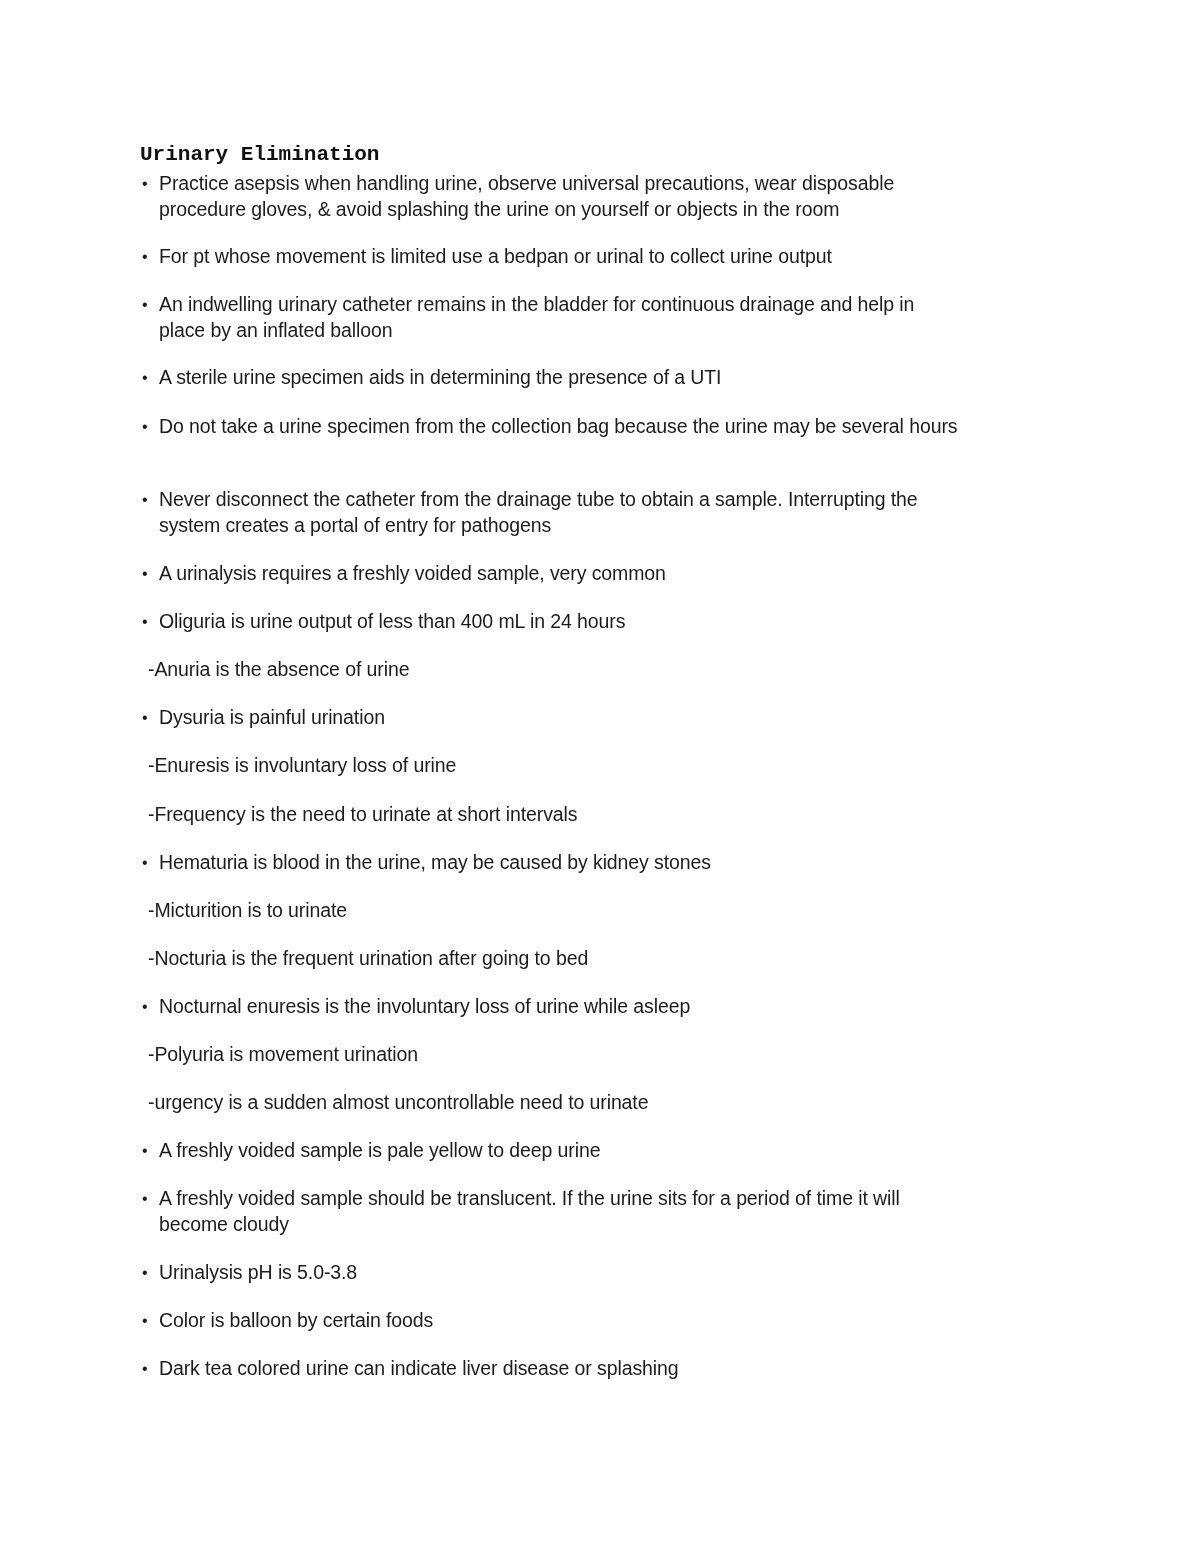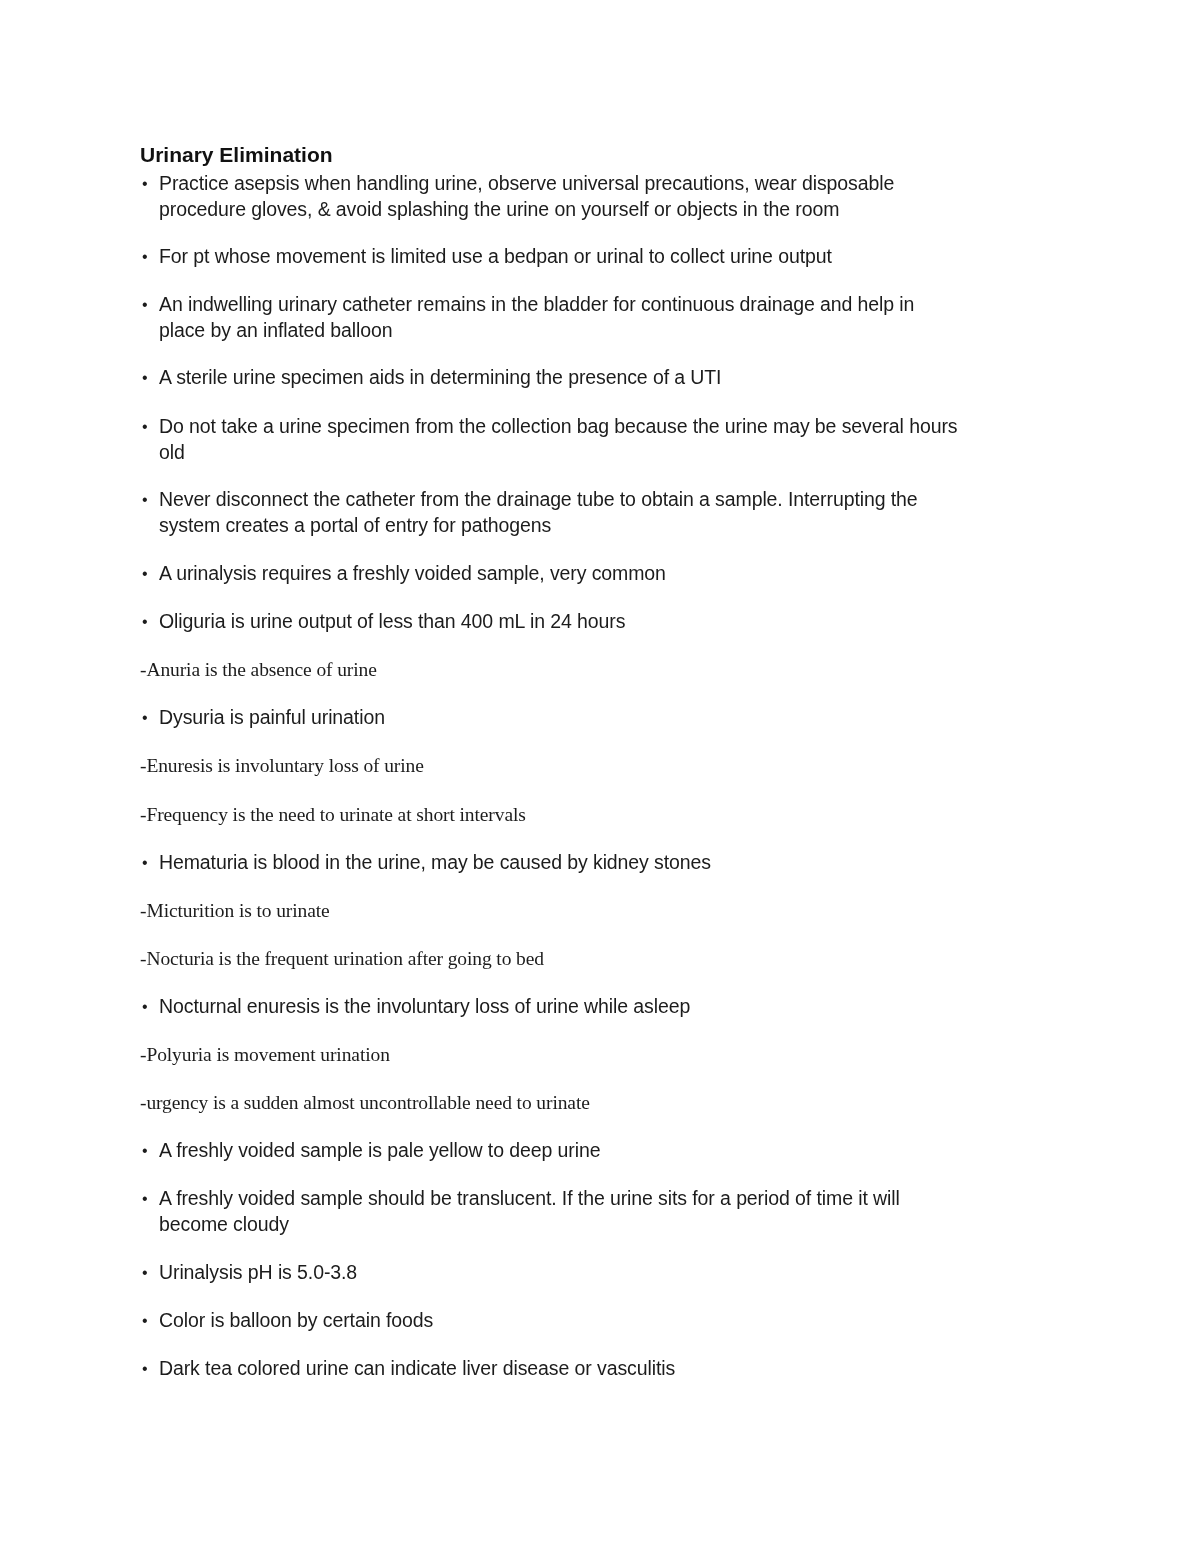--- a/index.html
+++ b/index.html
@@ -25,35 +25,35 @@
     }
     .title {
       position: absolute;
       left: 140px;
       top: 142px;
       font-size: 21px;
       font-weight: bold;
       line-height: 26px;
       color: #111111;
       margin: 0;
+      font-family: Liberation Mono, monospace;
     }
     .item {
       position: absolute;
       font-size: 19.5px;
       line-height: 25.5px;
       color: #1c1c1c;
       letter-spacing: -0.1px;
       white-space: nowrap;
     }
     .item.bullet {
       left: 159px;
     }
     .item.dash {
-      left: 140px;
-      font-family: Liberation Serif, serif;
+      left: 148px;
     }
     .bullet-mark {
       position: absolute;
       left: -17px;
       top: 0;
       font-size: 16px;
       line-height: 25.5px;
       color: #1c1c1c;
     }
     .line {
@@ -84,21 +84,20 @@
   </div>
 
   <div class="item bullet" style="top:365px">
     <span class="bullet-mark">•</span>
     <span class="line">A sterile urine specimen aids in determining the presence of a UTI</span>
   </div>
 
   <div class="item bullet" style="top:414px">
     <span class="bullet-mark">•</span>
     <span class="line">Do not take a urine specimen from the collection bag because the urine may be several hours</span>
-    <span class="line">old</span>
   </div>
 
   <div class="item bullet" style="top:487px">
     <span class="bullet-mark">•</span>
     <span class="line">Never disconnect the catheter from the drainage tube to obtain a sample. Interrupting the</span>
     <span class="line">system creates a portal of entry for pathogens</span>
   </div>
 
   <div class="item bullet" style="top:561px">
     <span class="bullet-mark">•</span>
@@ -169,15 +168,15 @@
     <span class="line">Urinalysis pH is 5.0-3.8</span>
   </div>
 
   <div class="item bullet" style="top:1308px">
     <span class="bullet-mark">•</span>
     <span class="line">Color is balloon by certain foods</span>
   </div>
 
   <div class="item bullet" style="top:1356px">
     <span class="bullet-mark">•</span>
-    <span class="line">Dark tea colored urine can indicate liver disease or vasculitis</span>
+    <span class="line">Dark tea colored urine can indicate liver disease or splashing</span>
   </div>
 </div>
 
 </body></html>

